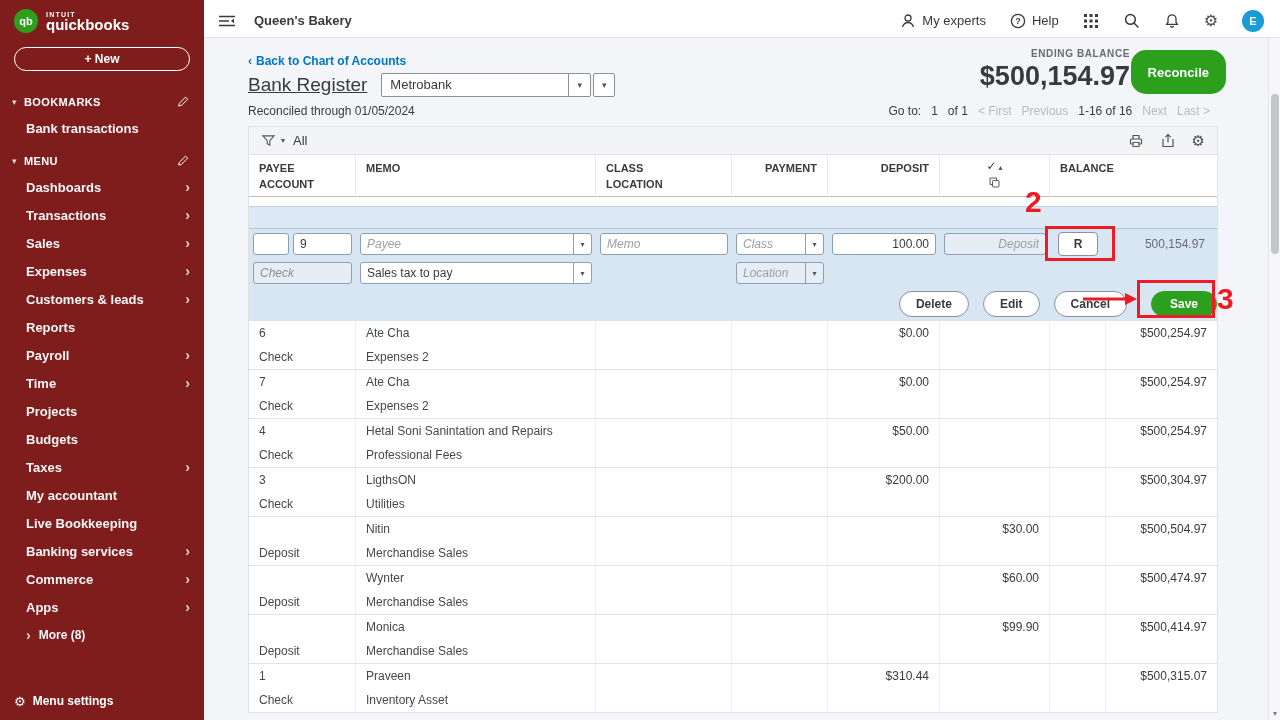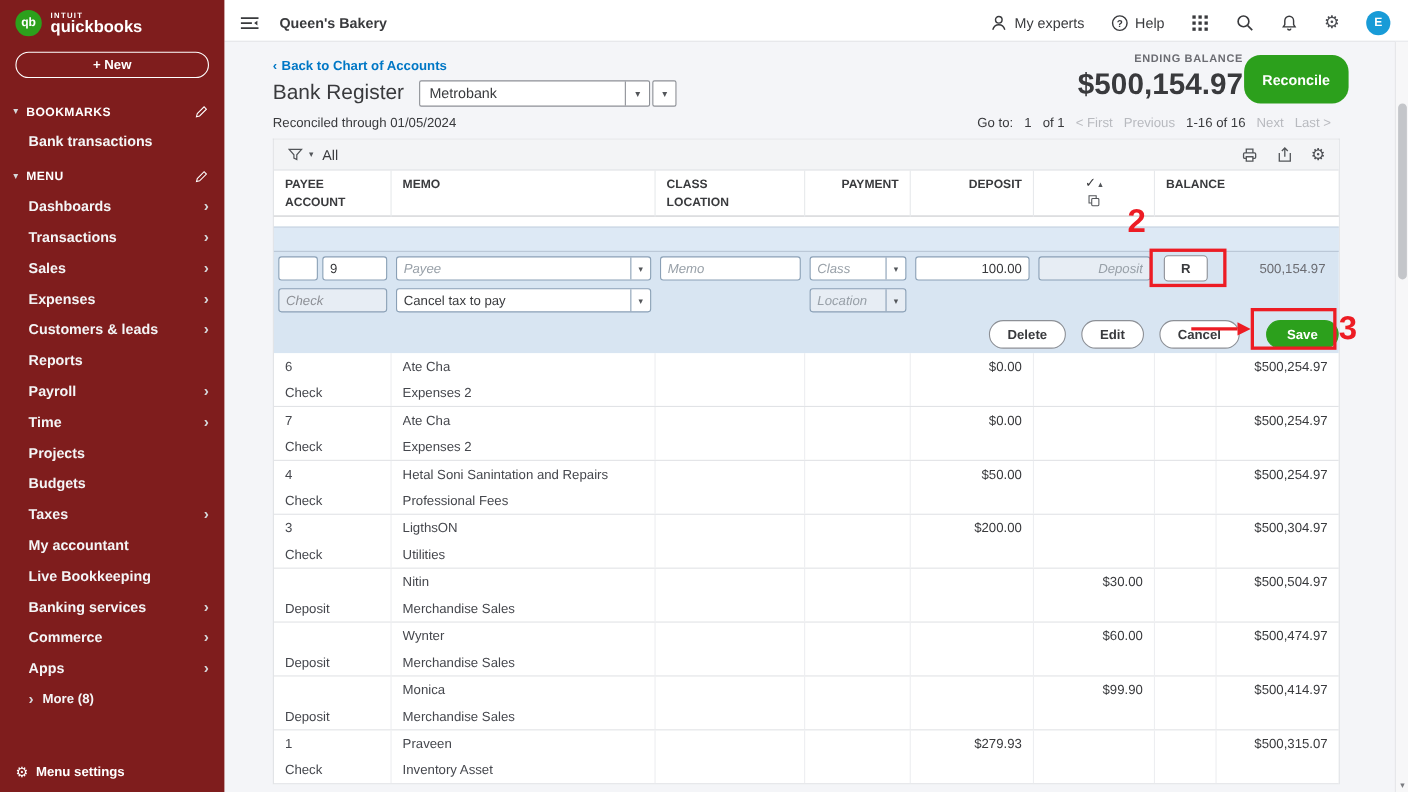--- a/index.html
+++ b/index.html
@@ -29,21 +29,21 @@
   .top-item { display: flex; align-items: center; gap: 6px; font-size: 13px; color: #393a3d; cursor: pointer; }
   .avatar { width: 22px; height: 22px; border-radius: 50%; background: #189bd7; color: #fff; font-size: 11px; font-weight: 700; display: flex; align-items: center; justify-content: center; cursor: pointer; }
   .iconbtn { cursor: pointer; display: flex; align-items: center; }
   .gear-glyph { font-size: 16px; color: #4b4d52; line-height: 1; }
 
   
   .content { position: absolute; left: 204px; top: 38px; width: 1076px; height: 682px; background: #f4f5f8; }
   .page-header { position: relative; padding: 13px 0 0 44px; height: 62px; }
   .back-link { color: #0077c5; font-size: 12px; font-weight: 600; cursor: pointer; display: inline-flex; gap: 4px; align-items: center; }
   .title-row { display: flex; align-items: center; margin-top: 4px; gap: 14px; }
-  .page-title { font-size: 19px; color: #393a3d; }
+  .page-title { font-size: 19px; color: #393a3d; text-decoration: underline; }
   .acct-select { display: flex; height: 24px; background: #fff; border: 1px solid #8d9096; border-radius: 2px; width: 210px; cursor: pointer; }
   .acct-select .sel-text { flex: 1; font-size: 13px; padding: 3px 8px; white-space: nowrap; }
   .sel-caret { width: 22px; border-left: 1px solid #8d9096; display: flex; align-items: center; justify-content: center; font-size: 9px; color: #53565a; }
   .extra-caret-btn { width: 22px; height: 24px; border: 1px solid #8d9096; border-radius: 2px; background: #fff; display: flex; align-items: center; justify-content: center; font-size: 9px; color: #53565a; margin-left: 2px; cursor: pointer; }
   .balance-block { position: absolute; right: 150px; top: 10px; text-align: right; }
   .eb-label { font-size: 10px; font-weight: 700; color: #6b6c72; letter-spacing: .6px; }
   .eb-amount { font-size: 27px; font-weight: 700; color: #393a3d; margin-top: 2px; }
   .reconcile-btn { position: absolute; right: 54px; top: 12px; height: 44px; padding: 0 17px; background: #2ca01c; border: none; border-radius: 15px; color: #fff; font-size: 13px; font-weight: 700; cursor: pointer; font-family: Liberation Sans, sans-serif; }
 
   .subheader { display: flex; justify-content: space-between; align-items: center; padding: 4px 70px 8px 44px; font-size: 12px; }
@@ -409,21 +409,21 @@
         </div>
         <div class="ecell bal">500,154.97</div>
       </div>
 
       <div class="grid8 edit-line">
         <div class="ecell">
           <input class="ebox dis" disabled="" value="Check" style="">
         </div>
         <div class="ecell">
           <span class="eselect">
-            <span class="etext">Cancel tax to pay</span>
+            <span class="etext">Sales tax to pay</span>
             <span class="ecaret">▾</span>
           </span>
         </div>
         <div class="ecell"></div>
         <div class="ecell">
           <span class="eselect dis">
             <span class="etext ph">Location</span>
             <span class="ecaret">▾</span>
           </span>
         </div>
@@ -670,21 +670,21 @@
           </div>
           <div class="cell">
             <div class="l1"></div>
             <div class="l2"></div>
           </div>
           <div class="cell">
             <div class="l1"></div>
             <div class="l2"></div>
           </div>
           <div class="cell r">
-            <div class="l1">$279.93</div>
+            <div class="l1">$310.44</div>
             <div class="l2"></div>
           </div>
           <div class="cell r">
             <div class="l1"></div>
             <div class="l2"></div>
           </div>
           <div class="cell"></div>
           <div class="cell r c-bal">
             <div class="l1">$500,315.07</div>
             <div class="l2"></div>

